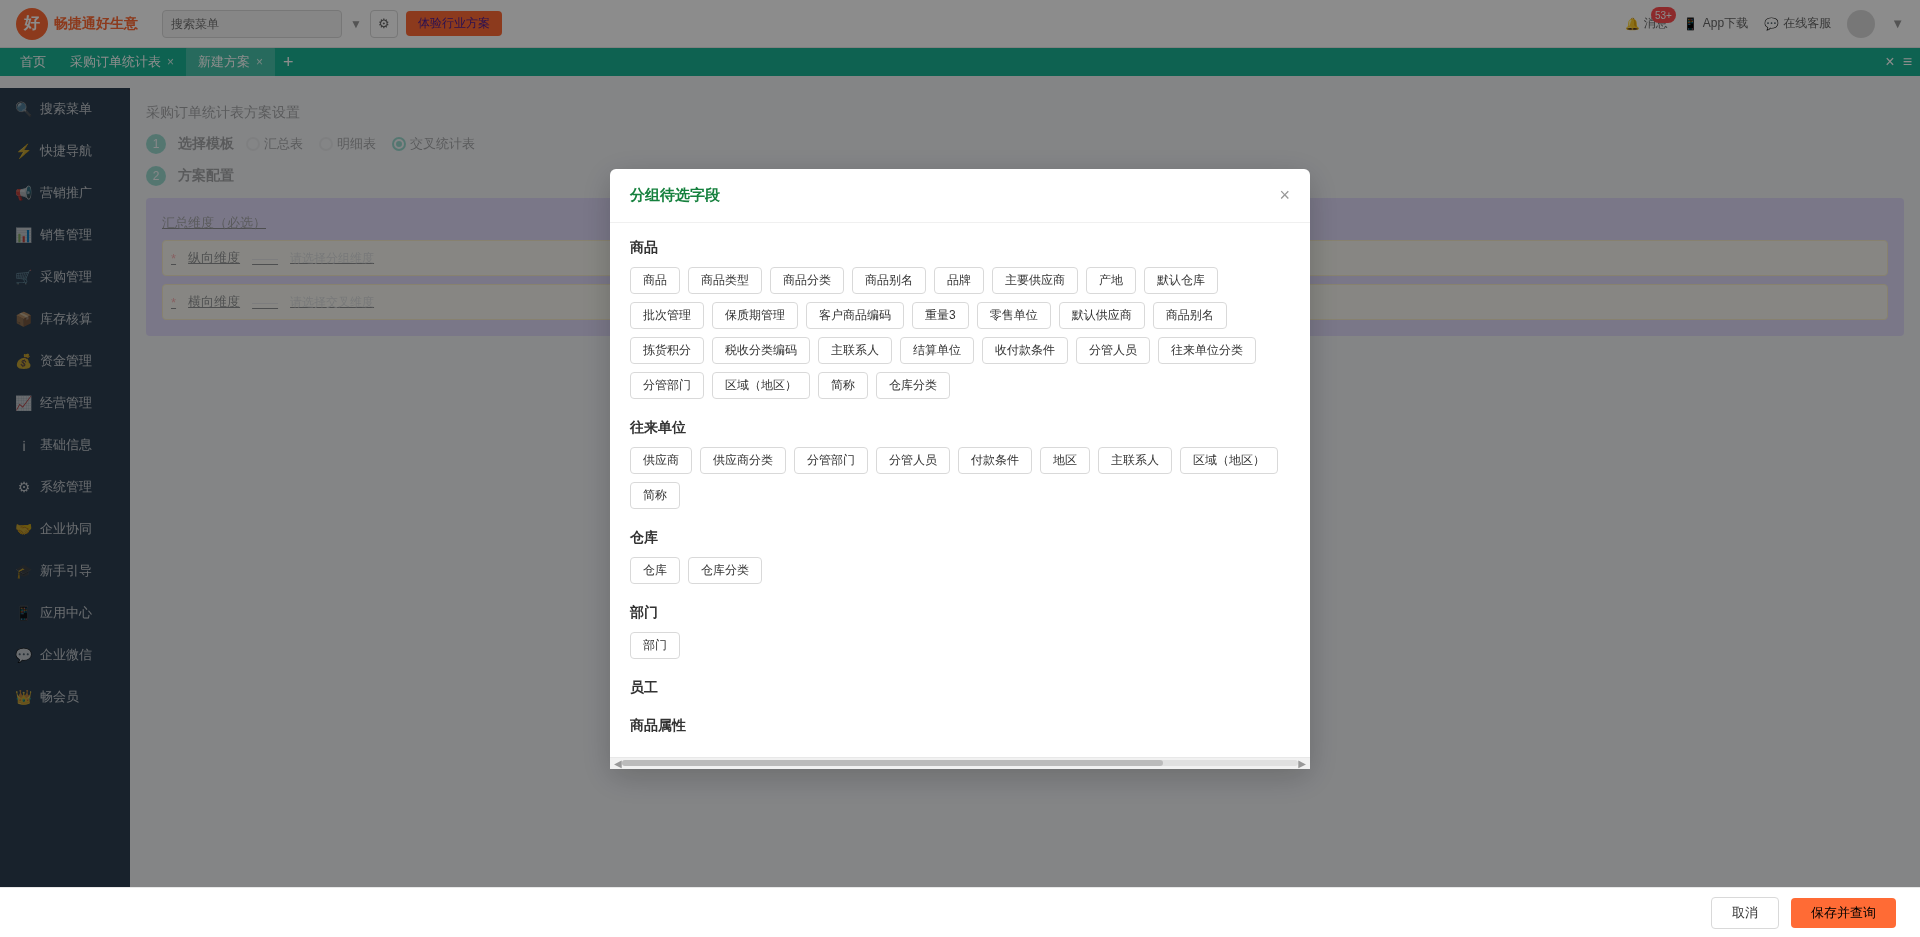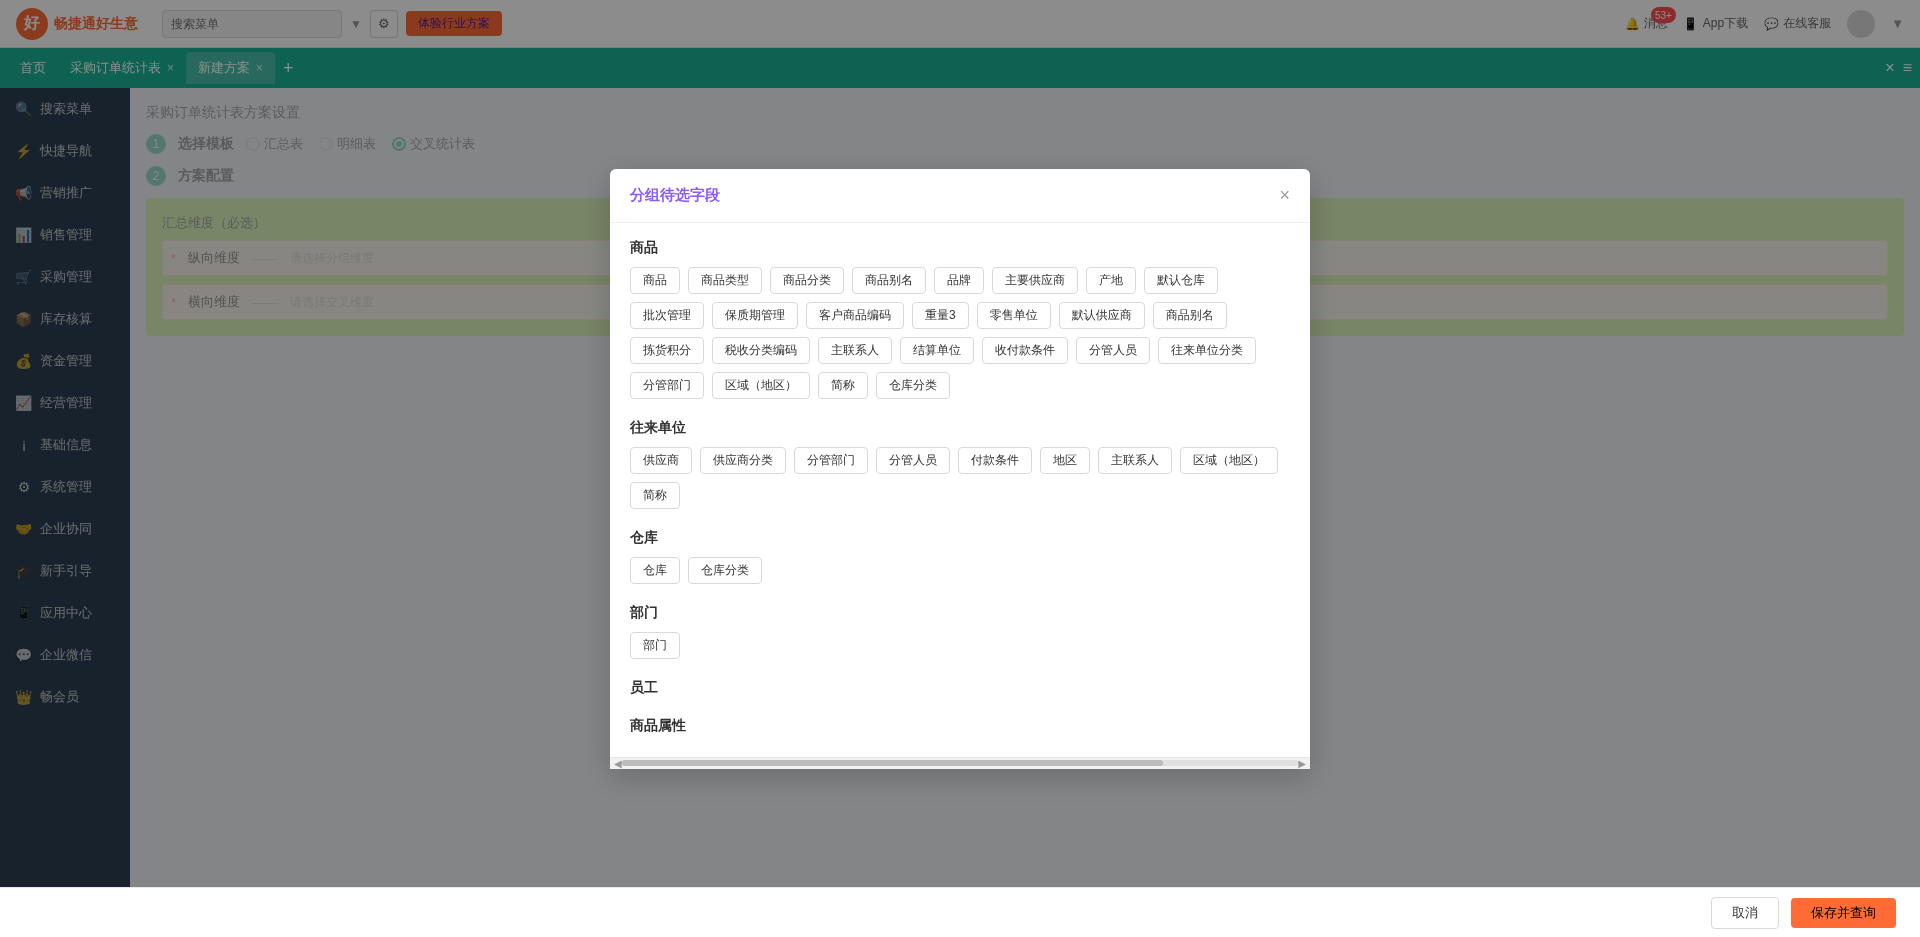--- a/index.html
+++ b/index.html
@@ -72,21 +72,21 @@
       position: absolute; top: -8px; right: -8px;
     }
     .app-btn, .service-btn {
       display: flex; align-items: center; gap: 4px;
       color: #666; font-size: 12px; cursor: pointer;
     }
     .avatar { width: 28px; height: 28px; border-radius: 50%; background: #d9d9d9; }
 
     
     .tab-bar {
-      height: 40px;
+      height: 28px;
       background: #1ab394;
       display: flex;
       align-items: center;
       padding: 0 8px;
       position: fixed;
       top: 48px; left: 0; right: 0;
       z-index: 99;
     }
     .tab-item {
       height: 32px;
@@ -163,21 +163,21 @@
       box-shadow: 0 8px 32px rgba(0,0,0,0.2);
       position: relative;
     }
     .modal-header {
       padding: 16px 20px;
       border-bottom: 1px solid #f0f0f0;
       display: flex; align-items: center; justify-content: space-between;
       flex-shrink: 0;
     }
     .modal-title {
-      font-size: 15px; font-weight: 600; color: #8b5cf6;
+      font-size: 15px; font-weight: 600; color: #15803d;
     }
     .modal-close {
       cursor: pointer; color: #999; font-size: 18px;
     }
     .modal-body {
       flex: 1;
       overflow-y: auto;
       padding: 16px 20px;
     }
 
@@ -438,21 +438,21 @@
         <span>交叉统计表</span>
       </div>
     </div>
   </div>
 
   <div class="step-header">
     <div class="step-badge">2</div>
     <span class="step-label">方案配置</span>
   </div>
 
-  <div style="background:#bef264;border-radius:4px;padding:16px;margin-bottom:16px;">
+  <div style="background:#c4b5fd;border-radius:4px;padding:16px;margin-bottom:16px;text-decoration:underline;">
     <div style="color:#333;font-size:13px;margin-bottom:8px;">汇总维度（必选）</div>
     <div style="display:flex;align-items:center;gap:12px;padding:8px;background:#fffbe6;border:1px solid #ffe58f;border-radius:4px;margin-bottom:8px;">
       <span style="color:#ff4d4f;">*</span>
       <span>纵向维度</span>
       <span style="color:#ccc;">——</span>
       <span style="color:#bbb;font-size:12px;">请选择分组维度</span>
     </div>
     <div style="display:flex;align-items:center;gap:12px;padding:8px;background:#fffbe6;border:1px solid #ffe58f;border-radius:4px;">
       <span style="color:#ff4d4f;">*</span>
       <span>横向维度</span>

